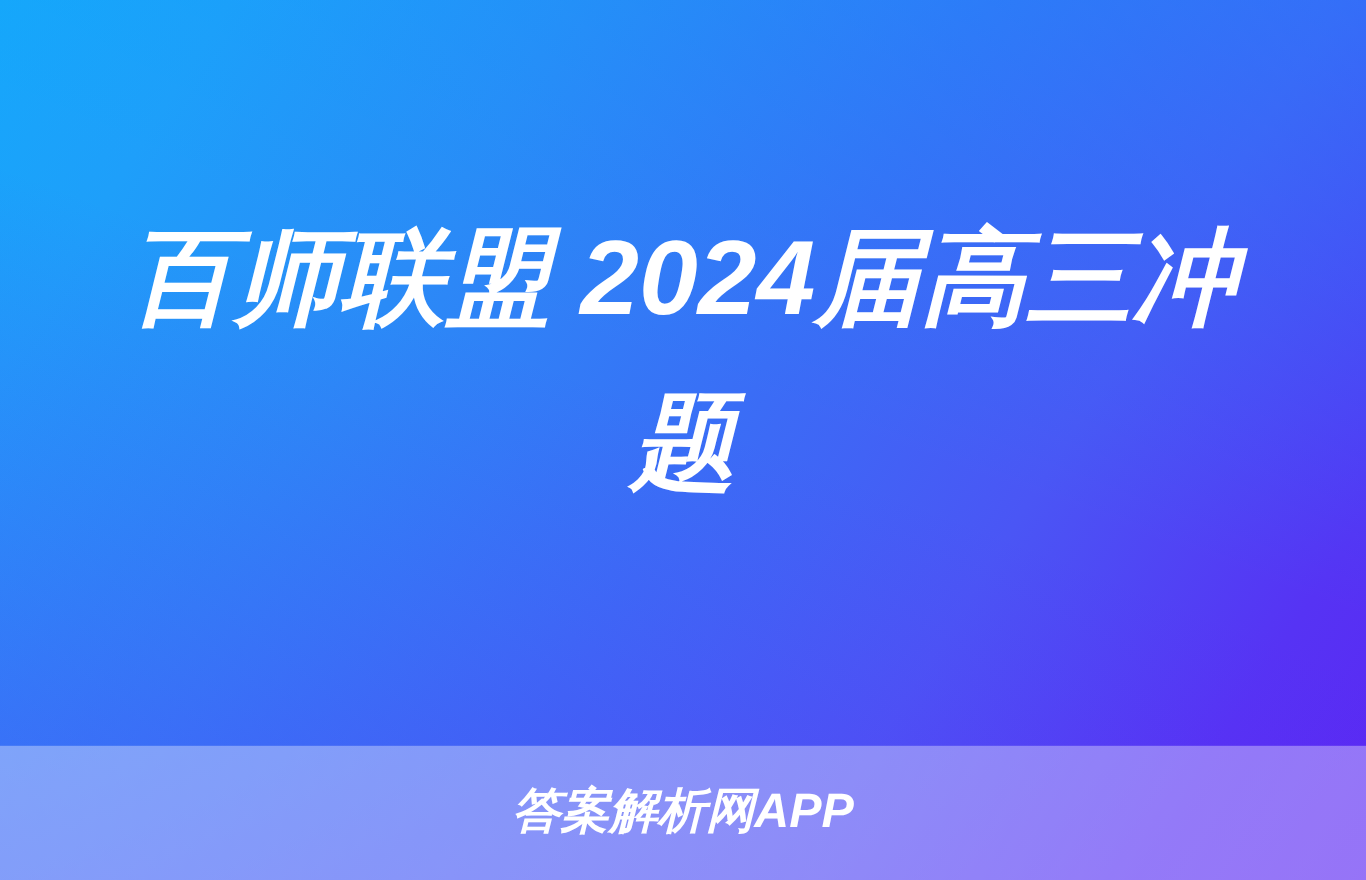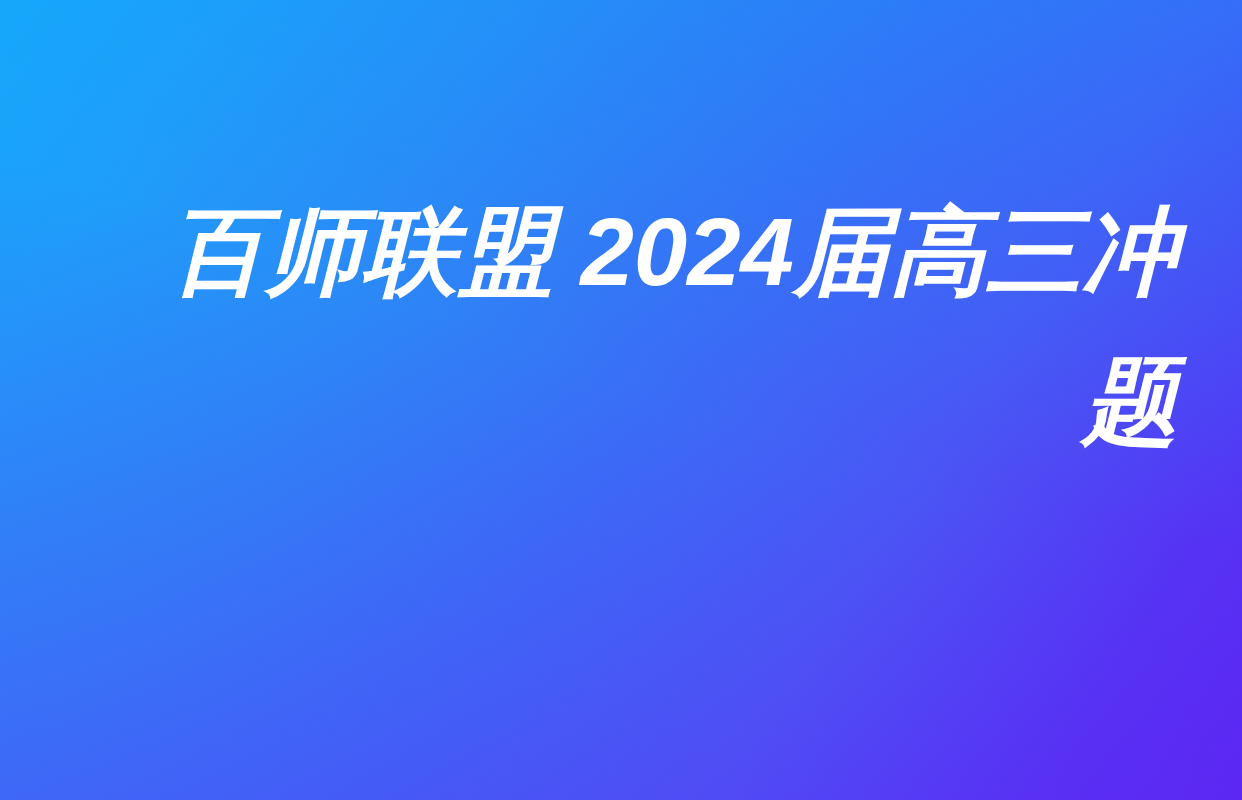--- a/index.html
+++ b/index.html
@@ -38,21 +38,21 @@
   }
 
   
   #title-block {
     position: absolute;
     left: 0;
     right: 0;
     top: 178px;
     padding: 0 64px;
     box-sizing: border-box;
-    text-align: right;
+    text-align: center;
     z-index: 2;
   }
 
   .title-line {
     display: block;
     color: #ffffff;
     font-size: 96px;
     line-height: 150px;
     font-weight: 700;
     font-style: italic;
@@ -89,14 +89,17 @@
 </head>
 <body>
 
 <div id="card">
 
   <div id="title-block">
     <span class="title-line">百师联盟 2024届高三冲</span>
     <span class="title-line">题</span>
   </div>
 
+  <div id="watermark-band">
+    <span id="watermark-text">答案解析网APP</span>
+  </div>
 
 </div>
 
 </body></html>

